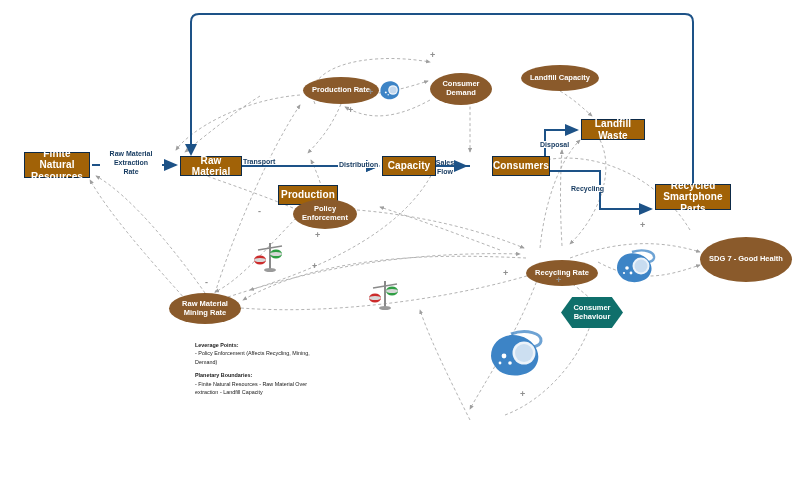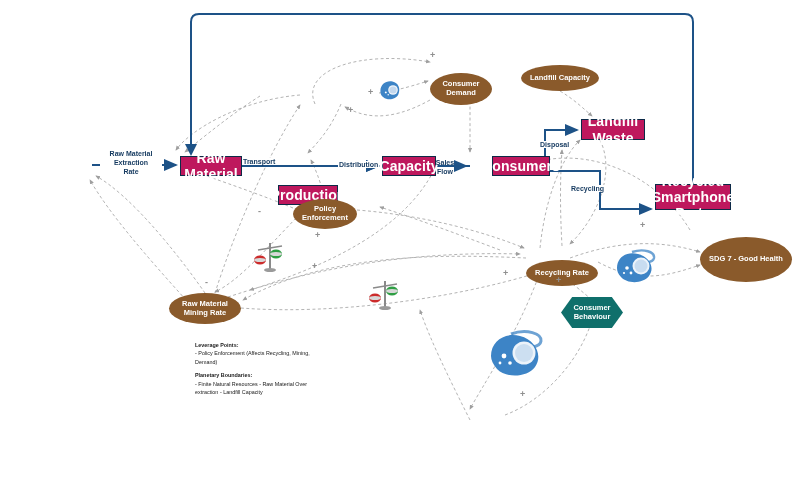--- a/index.html
+++ b/index.html
@@ -4,21 +4,21 @@
 <style>
   html,body{margin:0;padding:0;background:#ffffff;}
   body{width:800px;height:478px;overflow:hidden;
        font-family:"Liberation Sans","DejaVu Sans",sans-serif;}
   #stage{position:relative;width:800px;height:478px;background:#fff;}
   svg#canvas{position:absolute;left:0;top:0;width:800px;height:478px;}
 
   .node{position:absolute;display:flex;align-items:center;justify-content:center;
         text-align:center;color:#ffffff;font-weight:bold;line-height:1.15;
         box-sizing:border-box;}
-  .stock{background:#be185d;border:1px solid #0d2a47;font-size:14px;
+  .stock{background:#a16207;border:1px solid #0d2a47;font-size:10px;
          letter-spacing:.1px;padding:2px 3px;}
   .ellipse{background:#8a5a2b;border-radius:50%;font-size:7.5px;padding:2px 4px;}
   .hex{background:#0f6f6b;font-size:7.5px;
        clip-path:polygon(18% 0%,82% 0%,100% 50%,82% 100%,18% 100%,0% 50%);}
 
   .edge-label{position:absolute;color:#14395f;font-size:7px;font-weight:bold;
               white-space:nowrap;background:#fff;padding:0 1px;}
   .flow-label{position:absolute;color:#14395f;font-size:7px;font-weight:bold;
               text-align:center;line-height:1.25;}
   .rate-label{position:absolute;color:#14395f;font-size:7px;font-weight:bold;
@@ -92,27 +92,29 @@
     </g>
     <g stroke="#1d5287" stroke-width="2" fill="none">
       <path d="M693,196 L693,22 Q693,14 685,14 L199,14 Q191,14 191,22 L191,100"></path>
     </g>
     <path d="M191,156 L185,144 L197,144 z" fill="#1d5287"></path>
     <line x1="191" y1="100" x2="191" y2="146" stroke="#1d5287" stroke-width="2"></line>
     <line x1="242" y1="166" x2="280" y2="166" stroke="#1d5287" stroke-width="2"></line>
     <line x1="436" y1="166" x2="470" y2="166" stroke="#1d5287" stroke-width="2"></line>
   </svg>
 
+  <div class="node stock" style="left:24px;top:152px;width:66px;height:26px;">Finite Natural<br>Resources</div>
   <div class="node stock" style="left:180px;top:156px;width:62px;height:20px;">Raw Material</div>
   <div class="node stock" style="left:278px;top:156px;width:60px;height:20px;margin-top:29px;">Production</div>
   <div class="node stock" style="left:382px;top:156px;width:54px;height:20px;">Capacity</div>
   <div class="node stock" style="left:470px;top:156px;width:58px;height:20px;margin-left:22px;">Consumers</div>
   <div class="node stock" style="left:581px;top:119px;width:64px;height:21px;">Landfill Waste</div>
   <div class="node stock" style="left:655px;top:184px;width:76px;height:26px;">Recycled<br>Smartphone Parts</div>
 
+  <div class="node ellipse" style="left:303px;top:77px;width:76px;height:27px;">Production Rate</div>
   <div class="node ellipse" style="left:430px;top:73px;width:62px;height:32px;">Consumer<br>Demand</div>
   <div class="node ellipse" style="left:521px;top:65px;width:78px;height:26px;">Landfill Capacity</div>
   <div class="node ellipse" style="left:293px;top:199px;width:64px;height:30px;">Policy<br>Enforcement</div>
   <div class="node ellipse" style="left:526px;top:260px;width:72px;height:26px;">Recycling Rate</div>
   <div class="node ellipse" style="left:169px;top:293px;width:72px;height:31px;">Raw Material<br>Mining Rate</div>
   <div class="node ellipse" style="left:700px;top:237px;width:92px;height:45px;">SDG 7 - Good Health</div>
 
   <div class="node hex" style="left:561px;top:297px;width:62px;height:31px;">Consumer<br>Behaviour</div>
 
   <div class="rate-label" style="left:100px;top:149px;width:62px;">Raw Material<br>Extraction<br>Rate</div>

